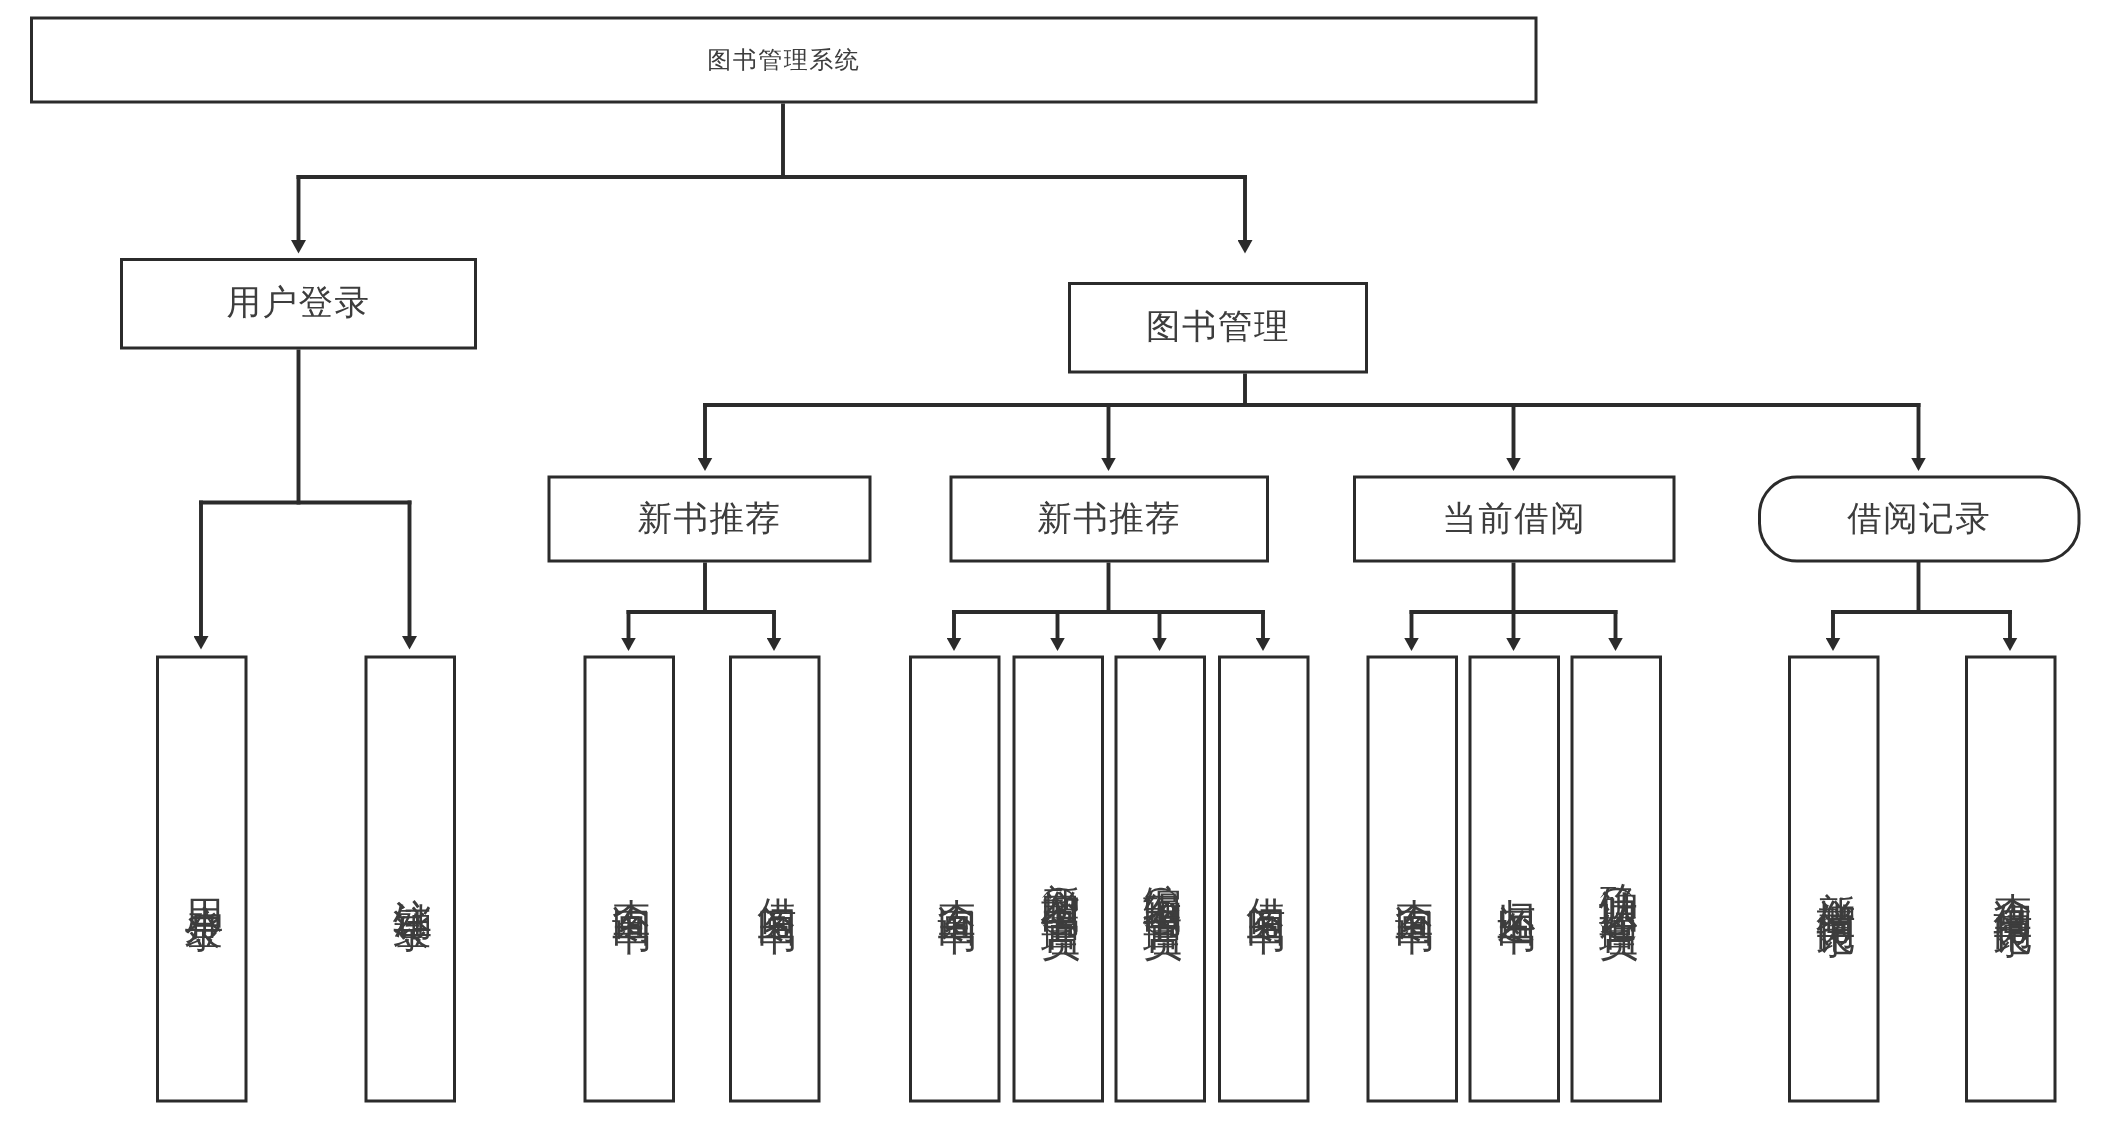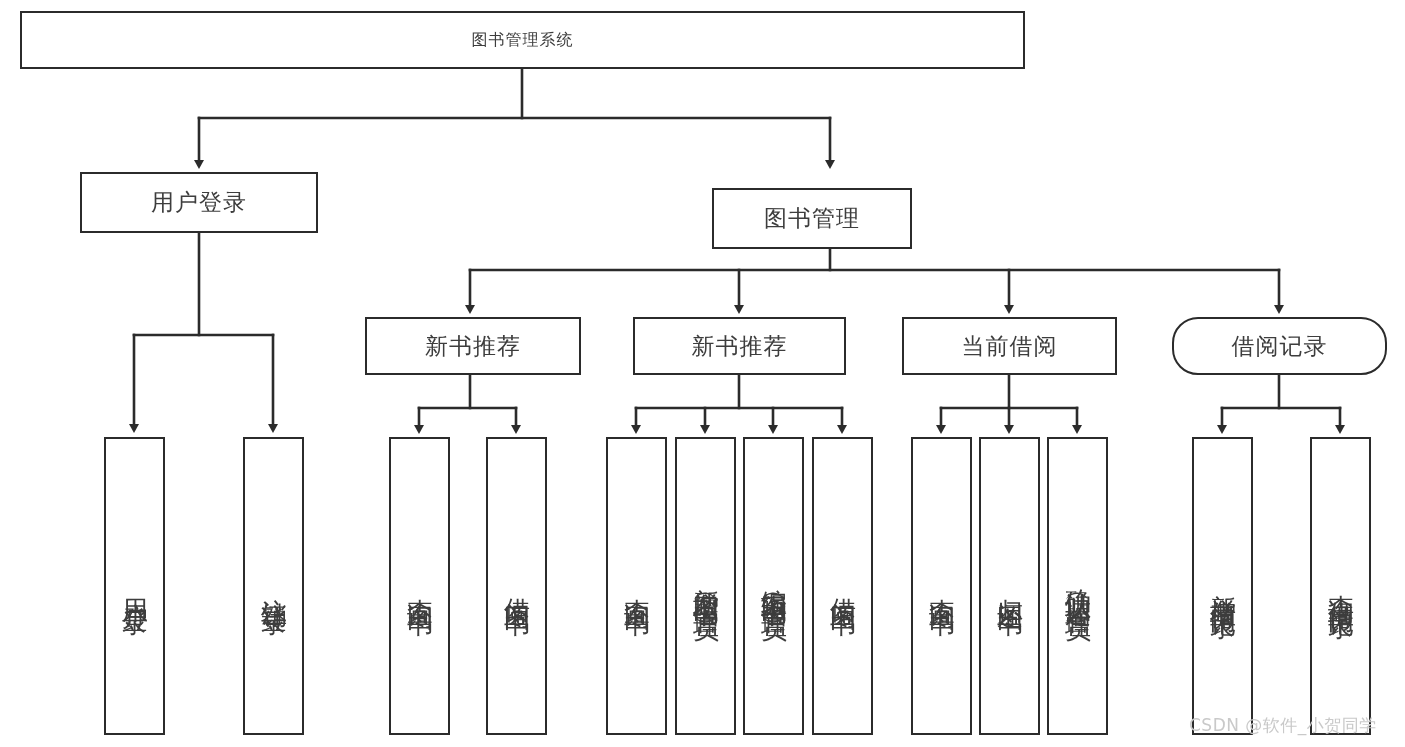--- a/index.html
+++ b/index.html
@@ -195,15 +195,14 @@
     <span class="node-label">确认归还（管理员）</span>
   </div>
 
   <div class="node vertical" style="left:1192px; top:437px; width:61px; height:298px;">
     <span class="node-label">新增借阅记录</span>
   </div>
   <div class="node vertical" style="left:1310px; top:437px; width:61px; height:298px;">
     <span class="node-label">查询借阅记录</span>
   </div>
 
-  <div id="watermark">CSDN @软件_小贺同学</div>
 
 </div>
 
 </body></html>

